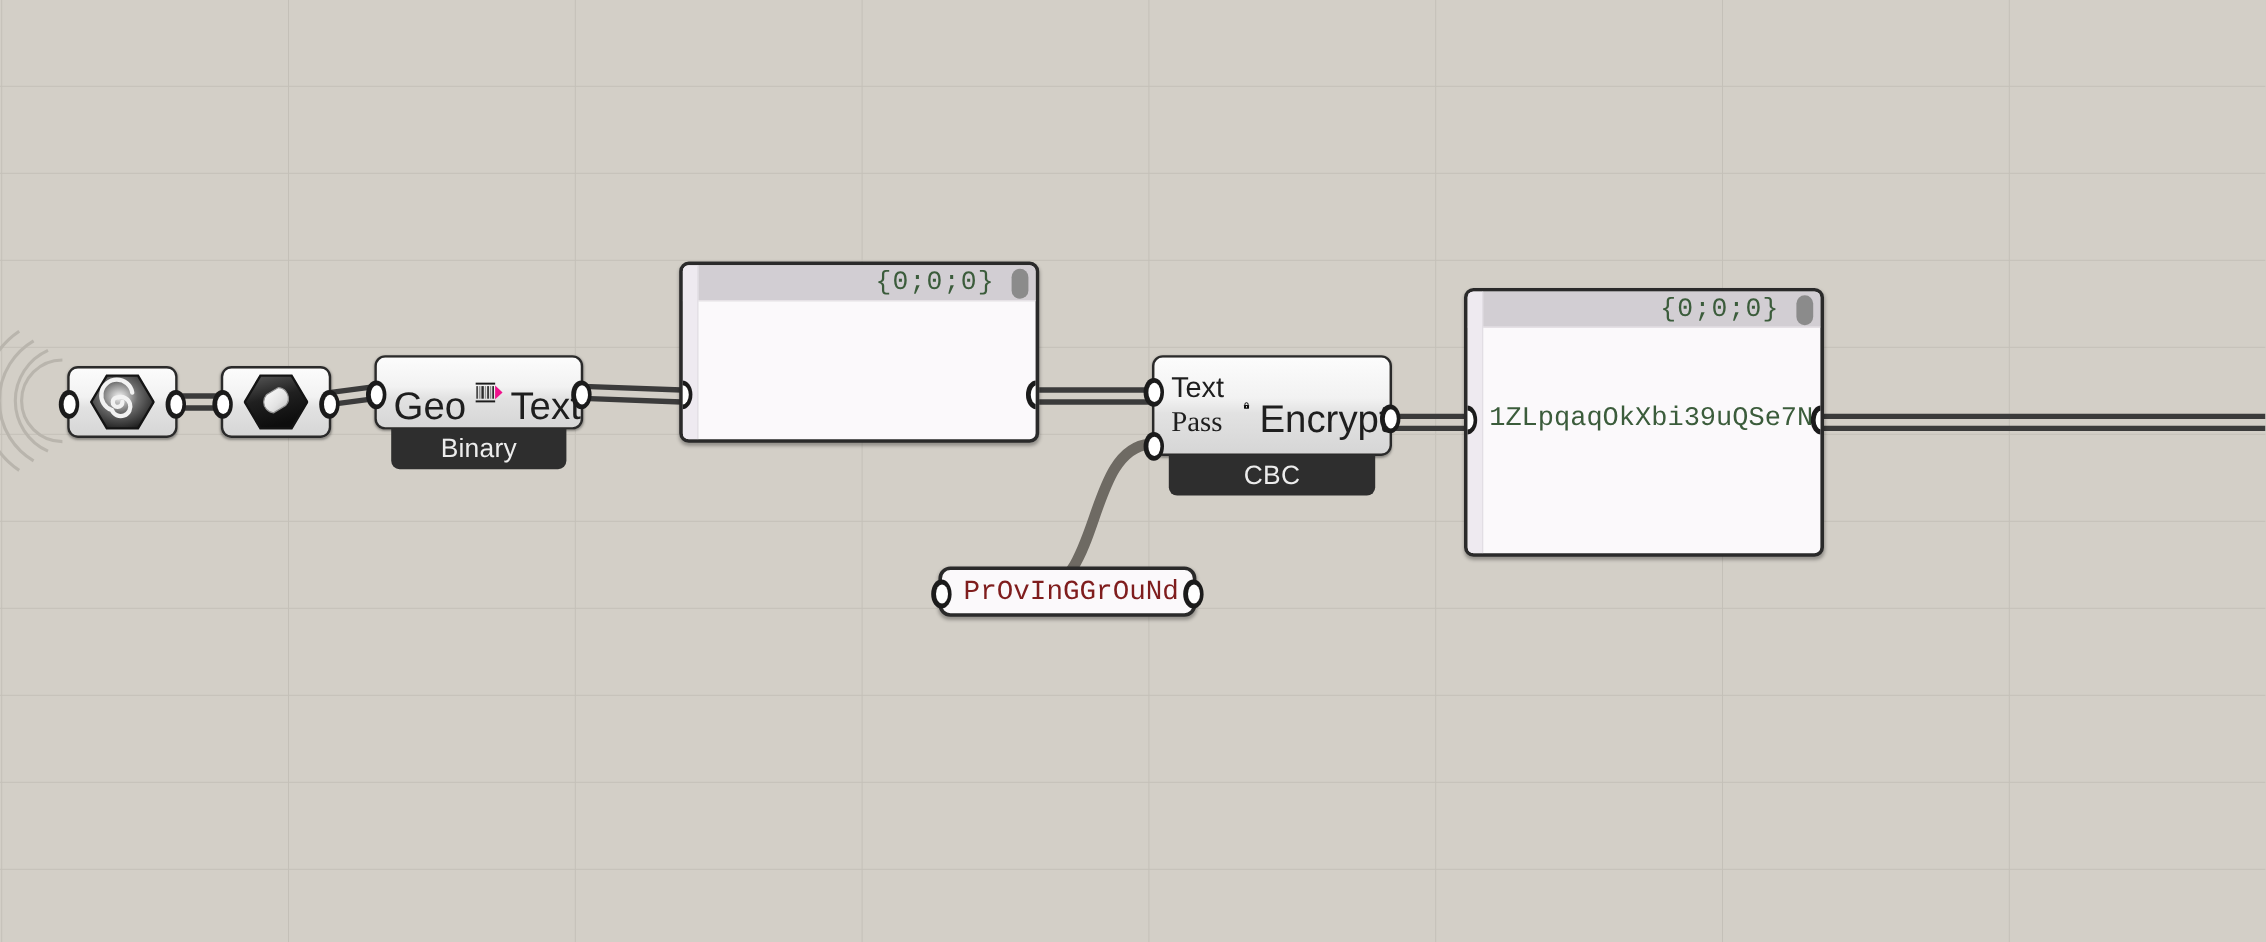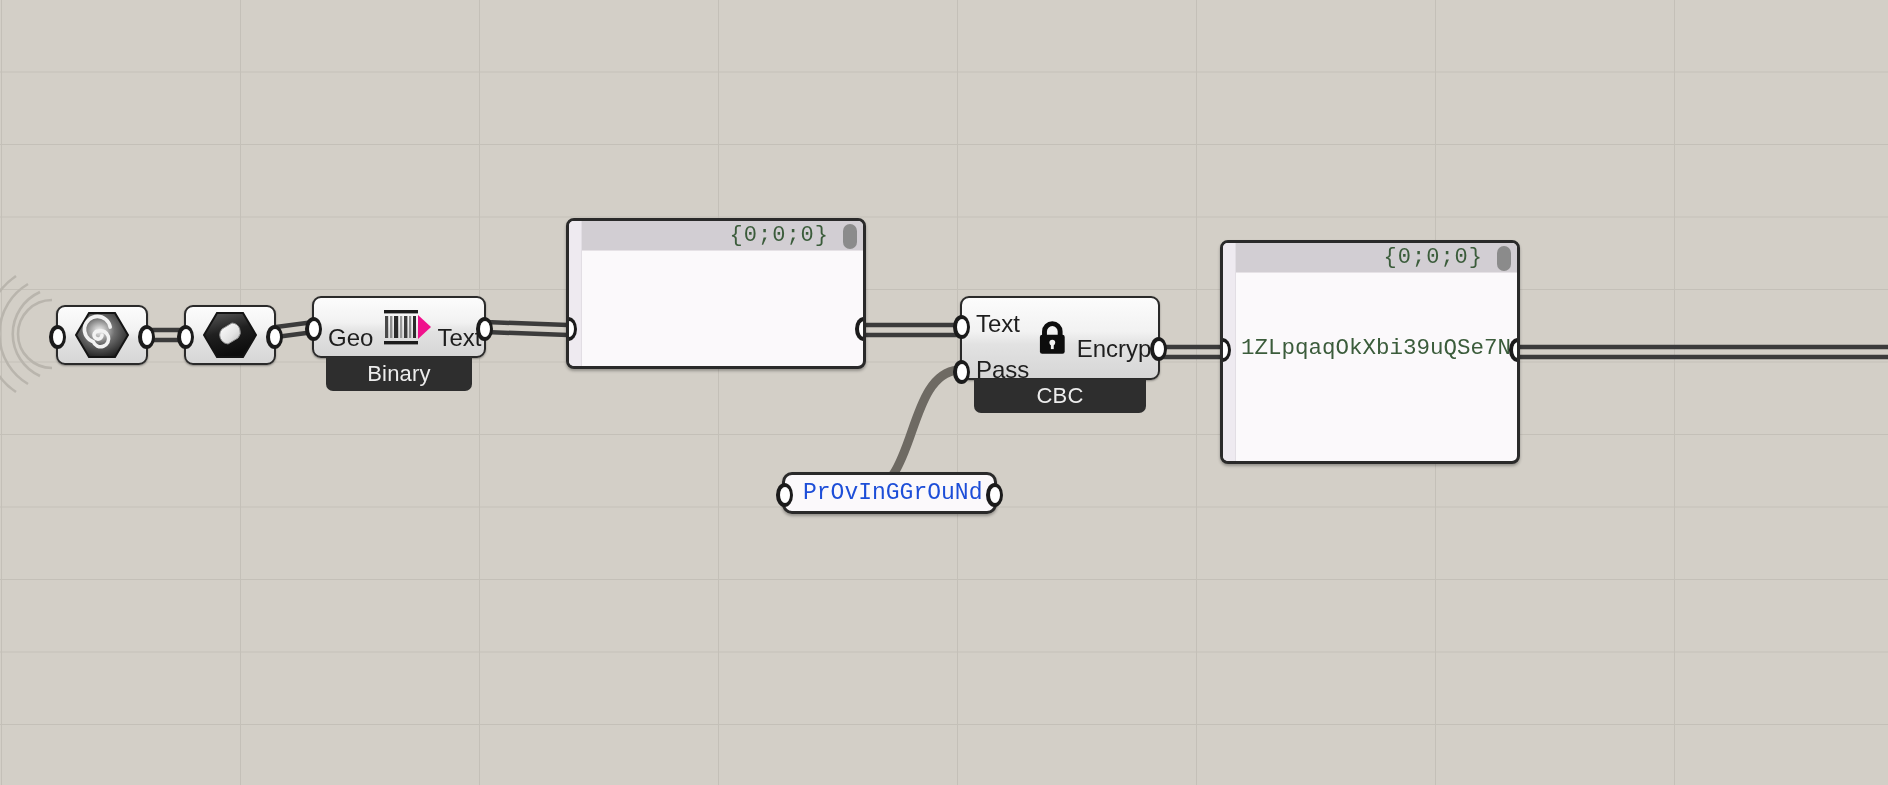--- a/index.html
+++ b/index.html
@@ -92,21 +92,21 @@
     border-radius: 0 0 7px 7px;
     color: #ececec;
     font-size: 22px;
     display: flex;
     align-items: center;
     justify-content: center;
     letter-spacing: .2px;
     z-index: 4;
   }
   .cname {
-    font-size: 24px;
+    font-size: 32px;
     color: #1e1e1e;
     line-height: 1;
     margin-top: 22px;
   }
   .portlabel {
     position: absolute;
     font-size: 24px;
     color: #1e1e1e;
     left: 14px;
     line-height: 1;
@@ -180,21 +180,21 @@
     background: #fbf9fb;
     box-shadow: 0 2px 3px rgba(0,0,0,0.3);
     display: flex;
     align-items: center;
     padding-left: 18px;
     z-index: 5;
   }
   .vpanel span {
     font-family: "Liberation Mono", monospace;
     font-size: 23px;
-    color: #1d4ed8;
+    color: #7f1d1d;
   }
 </style>
 </head>
 <body>
 
 <div id="canvas">
 
   <svg id="wires" viewBox="0 0 1888 785" width="1888" height="785">
 
     <g fill="none" stroke="#b9b5ad" stroke-width="2.6">
@@ -315,21 +315,21 @@
 
   <div class="vpanel" style="left: 782px; top: 472px; height: 42px; width: 215px;">
     <span>PrOvInGGrOuNd</span>
     <div class="port left" style="top:8px;"></div>
     <div class="port right" style="top:8px;"></div>
   </div>
 
   <div class="node component" style="left:960px; top:296px; width:200px; height:84px;">
     <div class="cbody">
       <span class="portlabel" style="top:14px;">Text</span>
-      <span class="portlabel" style="top:60px;">Pass</span>
+      <span class="portlabel" style="top:42px;font-family:Liberation Serif, serif;">Pass</span>
       <svg width="50" height="54" viewBox="0 0 50 54" style="margin-left:74px;">
         <path d="M13 24 v-7 a12 12 0 0 1 24 0 v7" fill="none" stroke="#0d0d0d" stroke-width="7.5"></path>
         <rect x="6" y="22" width="38" height="29" rx="3.5" fill="#0d0d0d"></rect>
         <circle cx="25" cy="34" r="4.4" fill="#f2f2f2"></circle>
         <rect x="22.8" y="34" width="4.4" height="10" fill="#f2f2f2"></rect>
       </svg>
       <span class="cname" style="margin-left:8px;">Encrypt</span>
     </div>
     <div class="nick">CBC</div>
     <div class="port left" style="top:17px;"></div>

